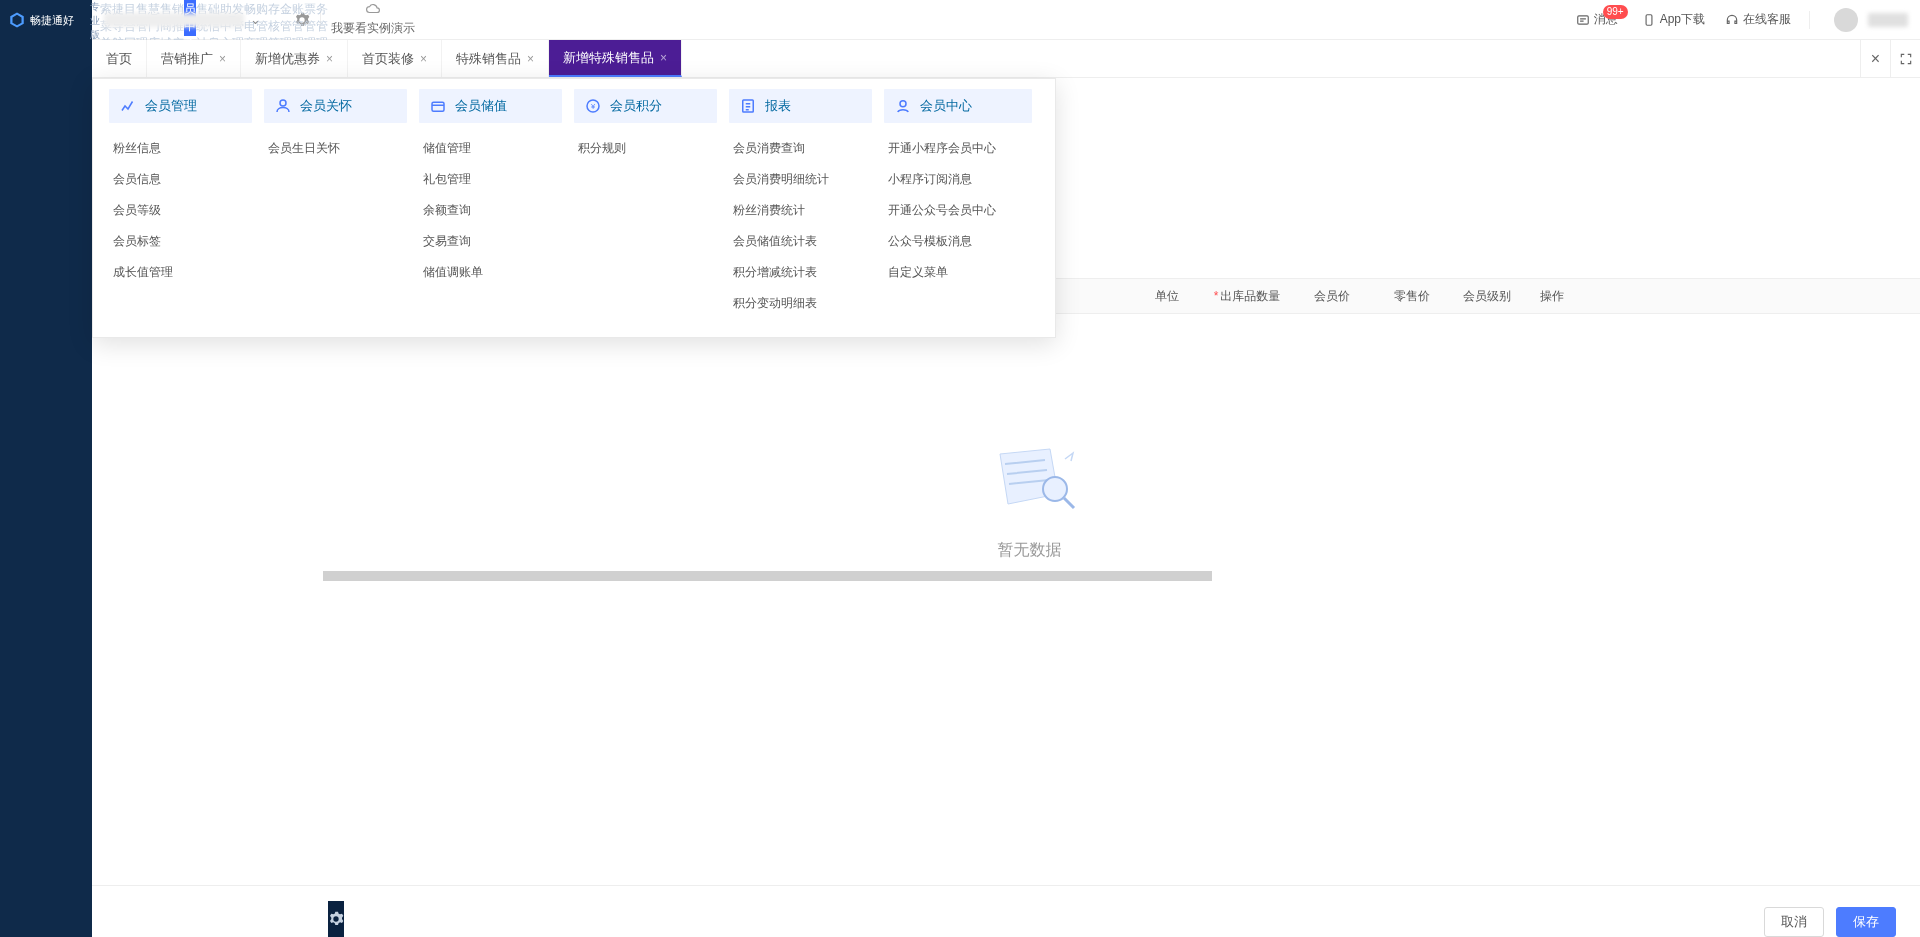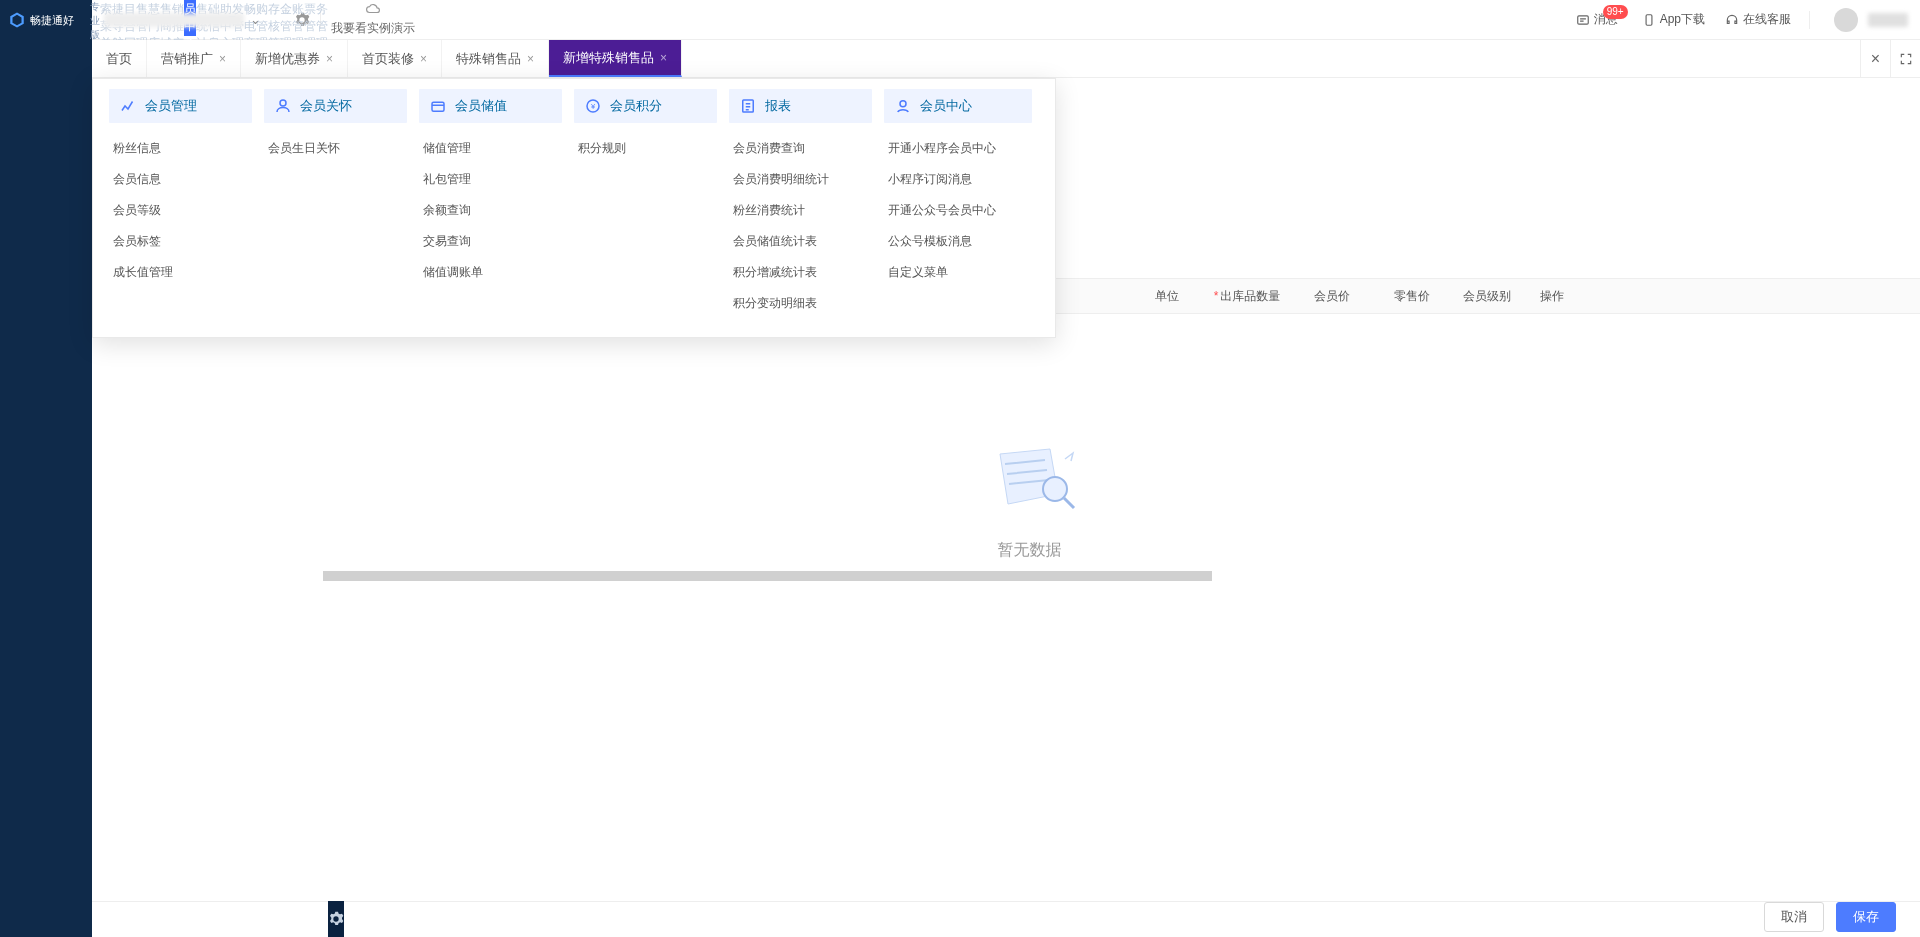--- a/index.html
+++ b/index.html
@@ -55,21 +55,21 @@
 
 .content { flex:1; overflow:auto; background:#fff; position:relative; }
 .table-head-row { display:flex; height:36px; align-items:center; border-bottom:1px solid #eee; border-top:1px solid #eee; margin-top:200px; background:#fafafa; }
 .th { font-size:12px; color:#555; padding:0 10px; text-align:center; white-space:nowrap; }
 .th.req::before { content:"*"; color:#ff4d4f; margin-right:2px; }
 .th-spacer { width:1040px; flex-shrink:0; }
 .empty { display:flex; flex-direction:column; align-items:center; margin-top:120px; color:#999; font-size:16px; gap:16px;margin-left:47px; }
 .empty-ill { width:120px; height:90px; position:relative; }
 
 
-.footer { height:36px; border-top:1px solid #eee; display:flex; align-items:flex-start; justify-content:flex-end; padding:0 24px; gap:12px; background:#fff; }
+.footer { height:52px; border-top:1px solid #eee; display:flex; align-items:flex-end; justify-content:flex-end; padding:0 24px; gap:12px; background:#fff; }
 .btn { height:30px; min-width:60px; padding:0 14px; border-radius:3px; font-size:13px; cursor:pointer; display:flex; align-items:center; justify-content:center; }
 .btn-default { background:#fff; border:1px solid #d9d9d9; color:#555; }
 .btn-primary { background:#4d7cff; border:1px solid #4d7cff; color:#fff; }
 
 
 .scroll-hint { height:10px; background:linear-gradient(to right, transparent 0, transparent 7%, #d0d0d0 7%, #d0d0d0 63%, transparent 63%); margin:10px 120px 0 120px; border-radius:5px; }
 </style>
 </head>
 <body>
 

